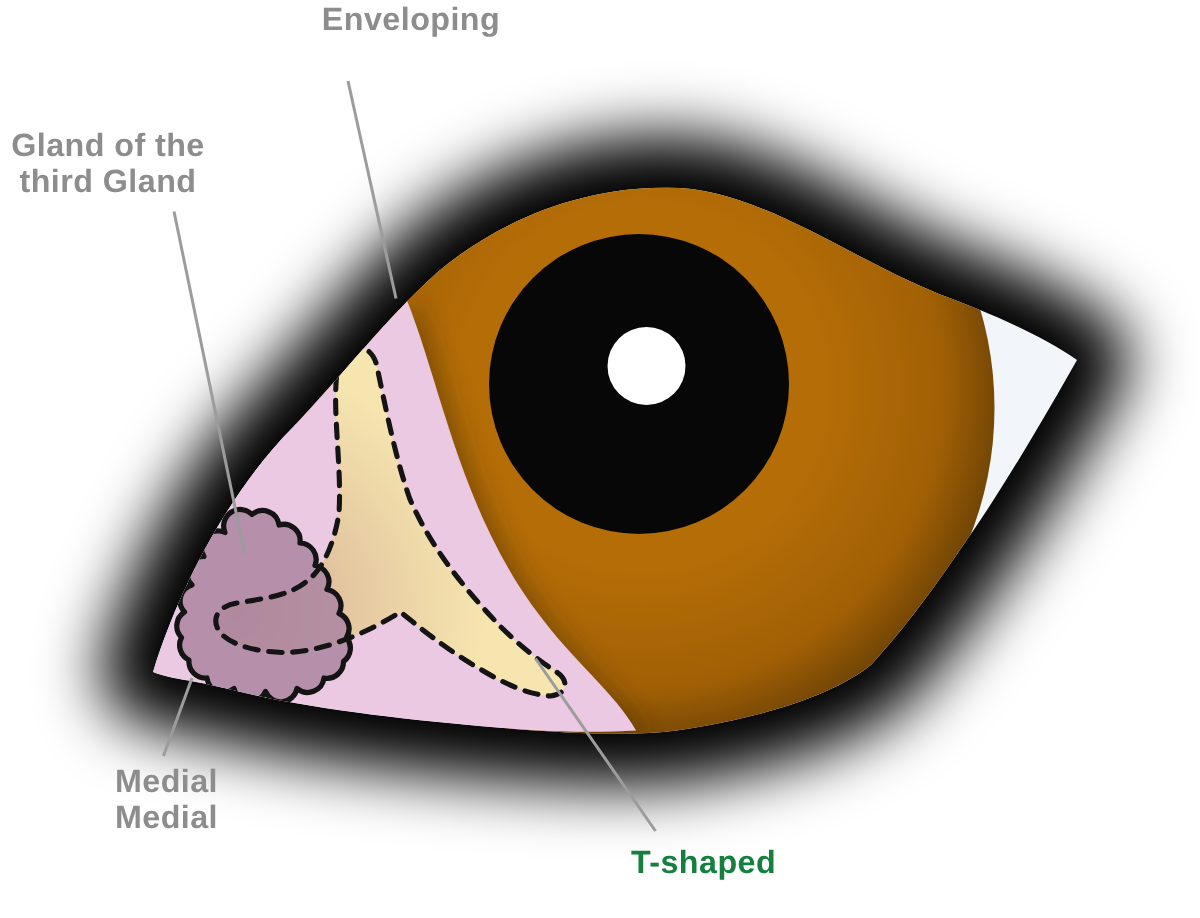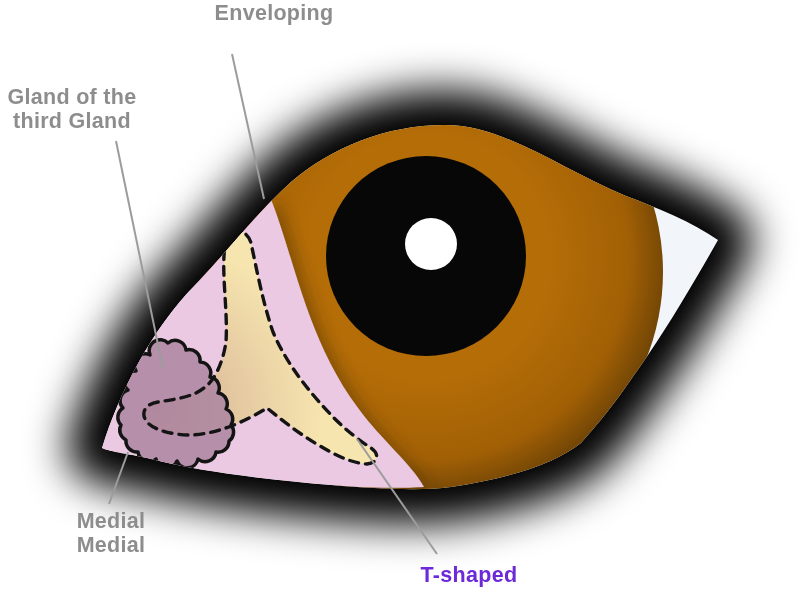--- a/index.html
+++ b/index.html
@@ -164,17 +164,17 @@
   <div class="lbl" style="left: 72px; top: 85px; color: rgb(141, 141, 141);">
     <span>Gland of the</span>
     <span>third Gland</span>
   </div>
 
   <div class="lbl" style="left: 111px; top: 509px; color: rgb(141, 141, 141);">
     <span>Medial</span>
     <span>Medial</span>
   </div>
 
-  <div class="lbl" style="left: 469px; top: 563px; color: #6d28d9;">
+  <div class="lbl" style="left: 469px; top: 563px; color: #15803d;">
     <span>T-shaped</span>
   </div>
 
 </div>
 
 </body></html>

